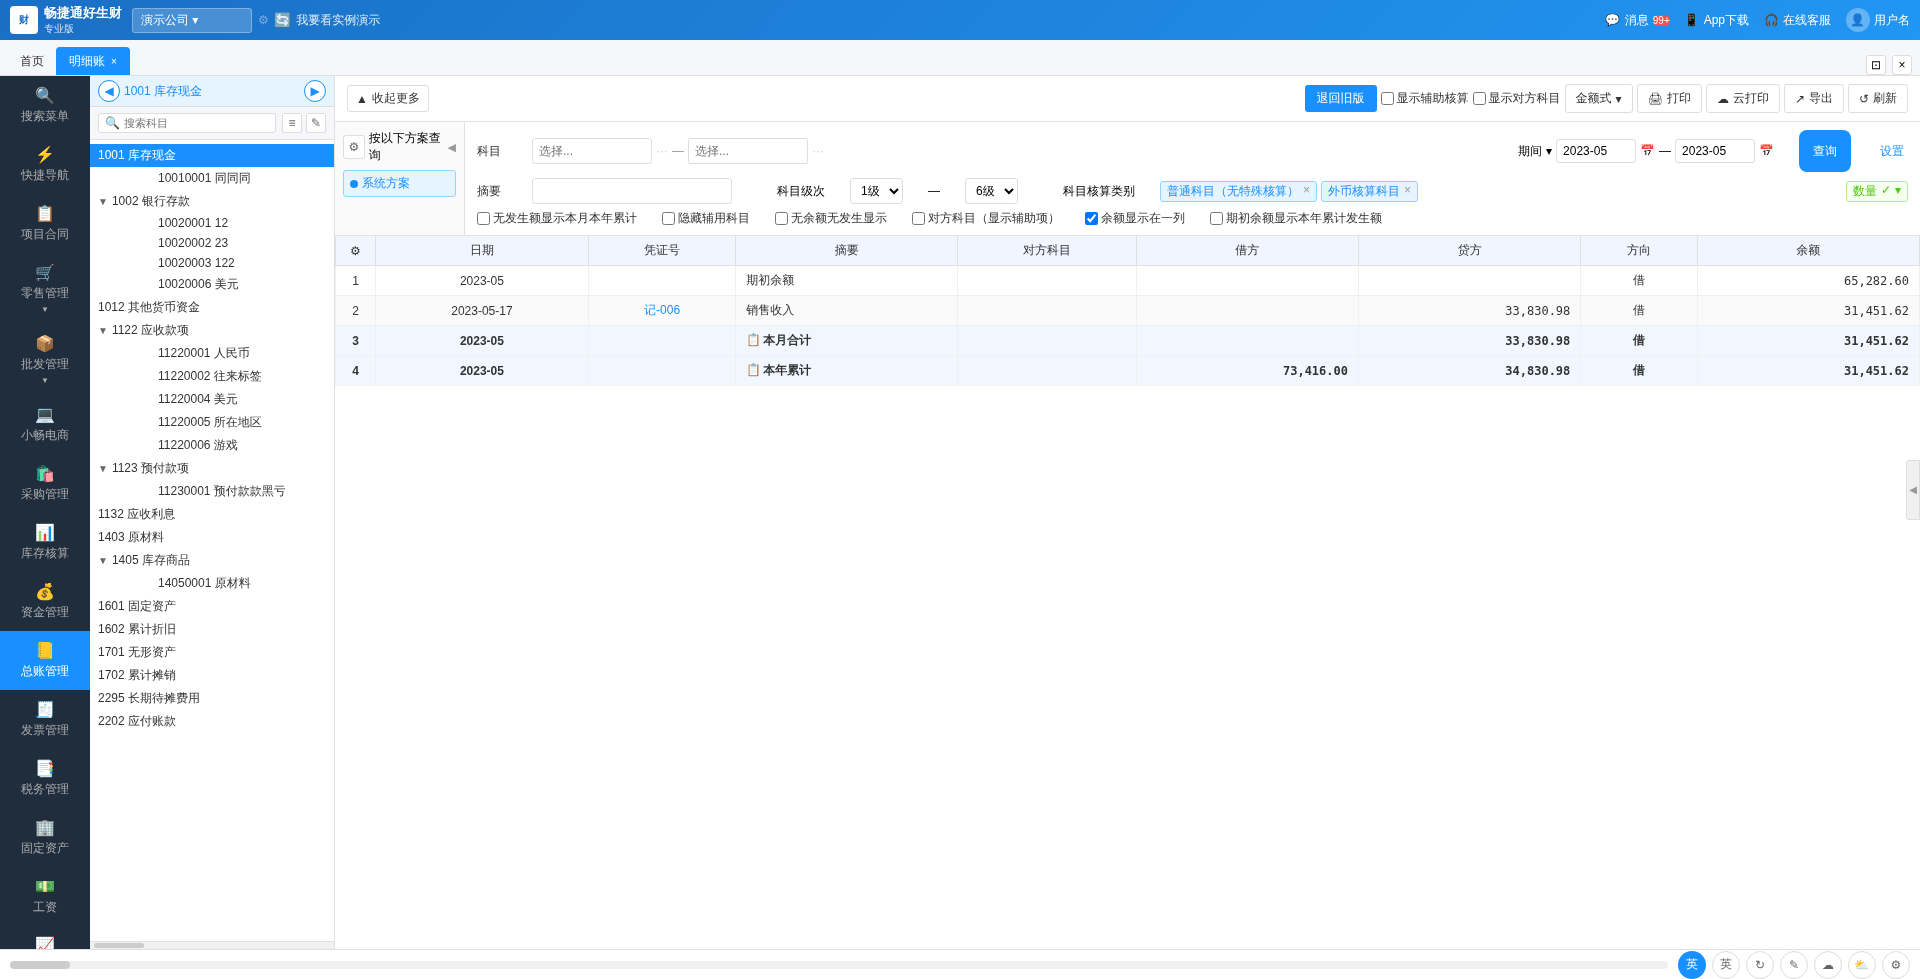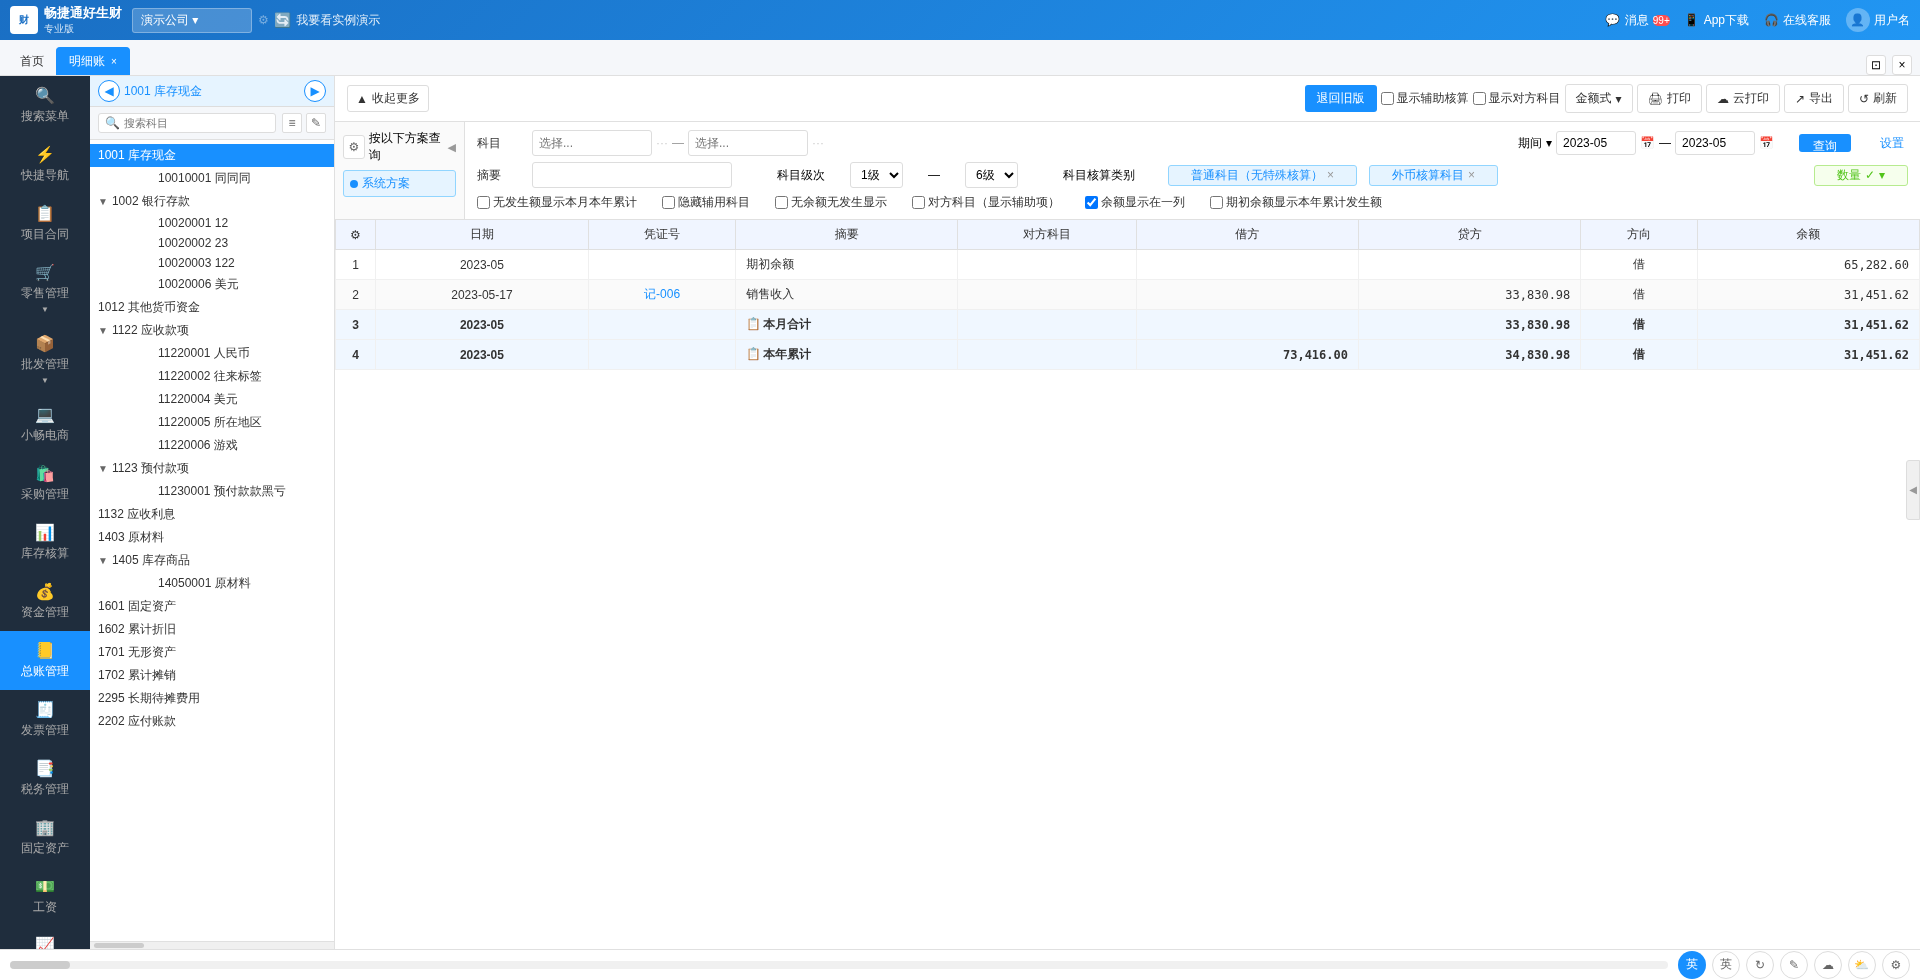--- a/index.html
+++ b/index.html
@@ -251,45 +251,44 @@
       border-radius: 3px;
       padding: 3px 6px;
       font-size: 12px;
       background: white;
       height: 26px;
     }
     .query-btn {
       background: #1890ff;
       color: white;
       border: none;
-      border-radius: 3px;
+      border-radius: 8px;
       padding: 4px 14px;
       cursor: pointer;
       font-size: 12px;
-      height: 18px;
+      height: 42px;
     }
     .query-link-btn {
       background: none;
       border: none;
       color: #1890ff;
       cursor: pointer;
       font-size: 12px;
       padding: 0 4px;
     }
     .tag-item {
       display: inline-flex;
-      align-items: center;
+      align-items: flex-start;
       gap: 4px;
       background: #e6f4ff;
       border: 1px solid #91d5ff;
       border-radius: 3px;
-      padding: 1px 22px;
+      padding: 1px 6px;
       font-size: 11px;
       color: #1890ff;
-      margin-left: 8px;
     }
     .tag-close { cursor: pointer; color: #999; }
 
     
     .data-table-wrap {
       flex: 1;
       overflow: auto;
     }
     .data-table {
       width: 100%;

